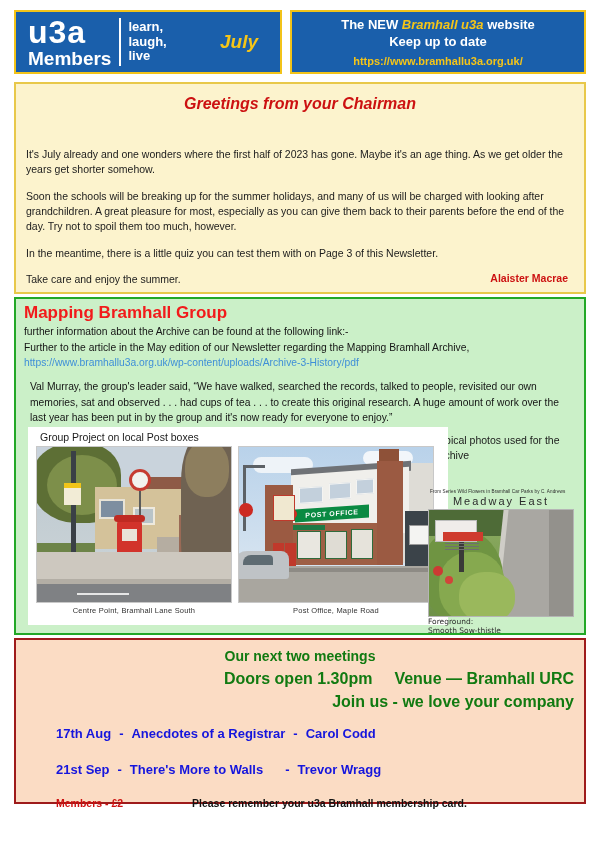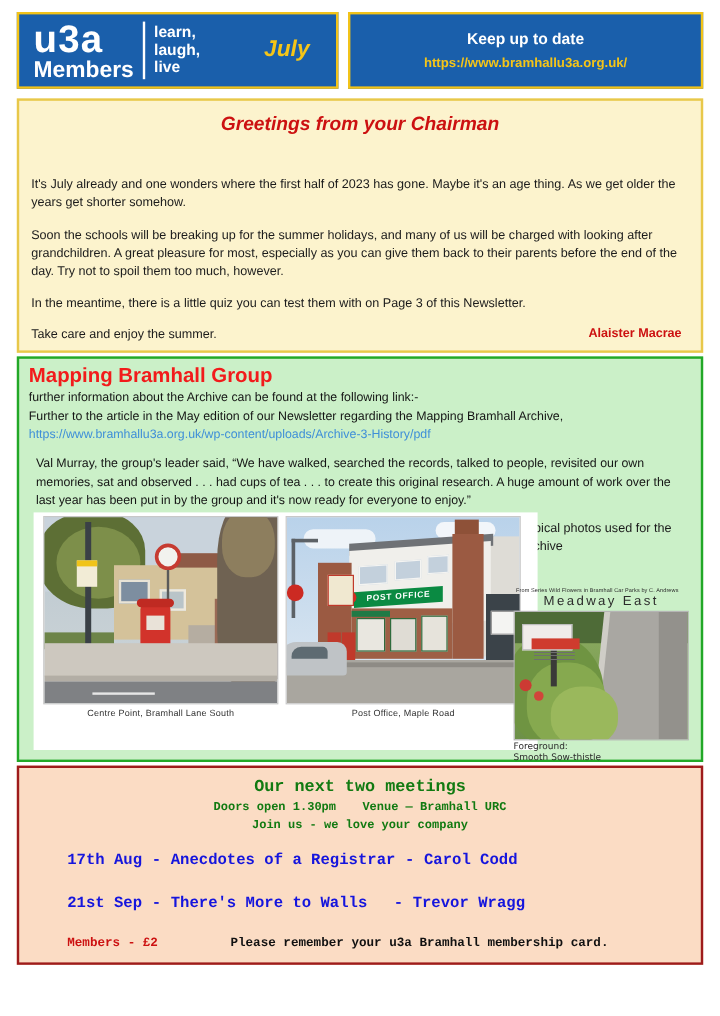--- a/index.html
+++ b/index.html
@@ -336,33 +336,32 @@
 
   
   .meetings {
     margin: 3px 14px 0 14px;
     background: #fbdcc4;
     border: 2px solid #9e1b1b;
     box-sizing: border-box;
     height: 166px;
     padding: 6px 10px;
     position: relative;
-    font-family: Liberation Mono, monospace;
   }
   .meet-title {
     text-align: center;
     color: #117a11;
     font-size: 14px;
     font-weight: bold;
     margin: 2px 0 3px 0;
   }
   .meet-sub {
-    text-align: center;
+    text-align: right;
     color: #117a11;
-    font-size: 10px;
+    font-size: 16px;
     font-weight: bold;
     line-height: 1.45;
   }
   .meet-sub .gap { display: inline-block; width: 22px; }
   .meet-event {
     color: #1515dd;
     font-size: 13px;
     font-weight: bold;
     margin-left: 30px;
   }
@@ -401,20 +400,21 @@
     <div class="logo-divider"></div>
     <div class="logo-tagline">
       <div>learn,</div>
       <div>laugh,</div>
       <div>live</div>
     </div>
     <div class="logo-month">July</div>
   </div>
 
   <div class="website-box">
+    <div class="website-line1"><span>The NEW </span><em>Bramhall u3a</em><span> website</span></div>
     <div class="website-line2">Keep up to date</div>
     <div class="website-url">https://www.bramhallu3a.org.uk/</div>
   </div>
 
 </div>
 
 <div class="chairman">
   <div class="chairman-title">Greetings from your Chairman</div>
   <div class="chairman-body">
     <p>It's July already and one wonders where the first half of 2023 has gone.  Maybe it's an age thing.  As we get older the years get shorter somehow.</p>
@@ -428,20 +428,21 @@
 <div class="mapping">
   <div class="mapping-title">Mapping Bramhall Group</div>
   <div class="mapping-intro">further information about the Archive can be found at the following link:-</div>
   <div class="mapping-intro">Further to the article in the May edition of our Newsletter regarding the Mapping Bramhall Archive,</div>
   <a class="mapping-link" href="#">https://www.bramhallu3a.org.uk/wp-content/uploads/Archive-3-History/pdf</a>
   <div class="mapping-quote">Val Murray, the group's leader said, “We have walked, searched the records, talked to people, revisited our own memories, sat and observed . . . had cups of tea . . . to create this original research. A huge amount of work over the last year has been put in by the group and it's now ready for everyone to enjoy.”</div>
 
   <div class="typical-note">Typical photos used for the Archive</div>
 
   <div class="photo-panel">
+    <div class="photo-panel-title">Group Project on local Post boxes</div>
     <div class="photo-row">
 
       <div>
         <div class="photo p1">
           <div class="sky"></div>
           <div class="trees-l"></div>
           <div class="trees-l2"></div>
           <div class="house"></div>
           <div class="roof"></div>
           <div class="win1"></div>

